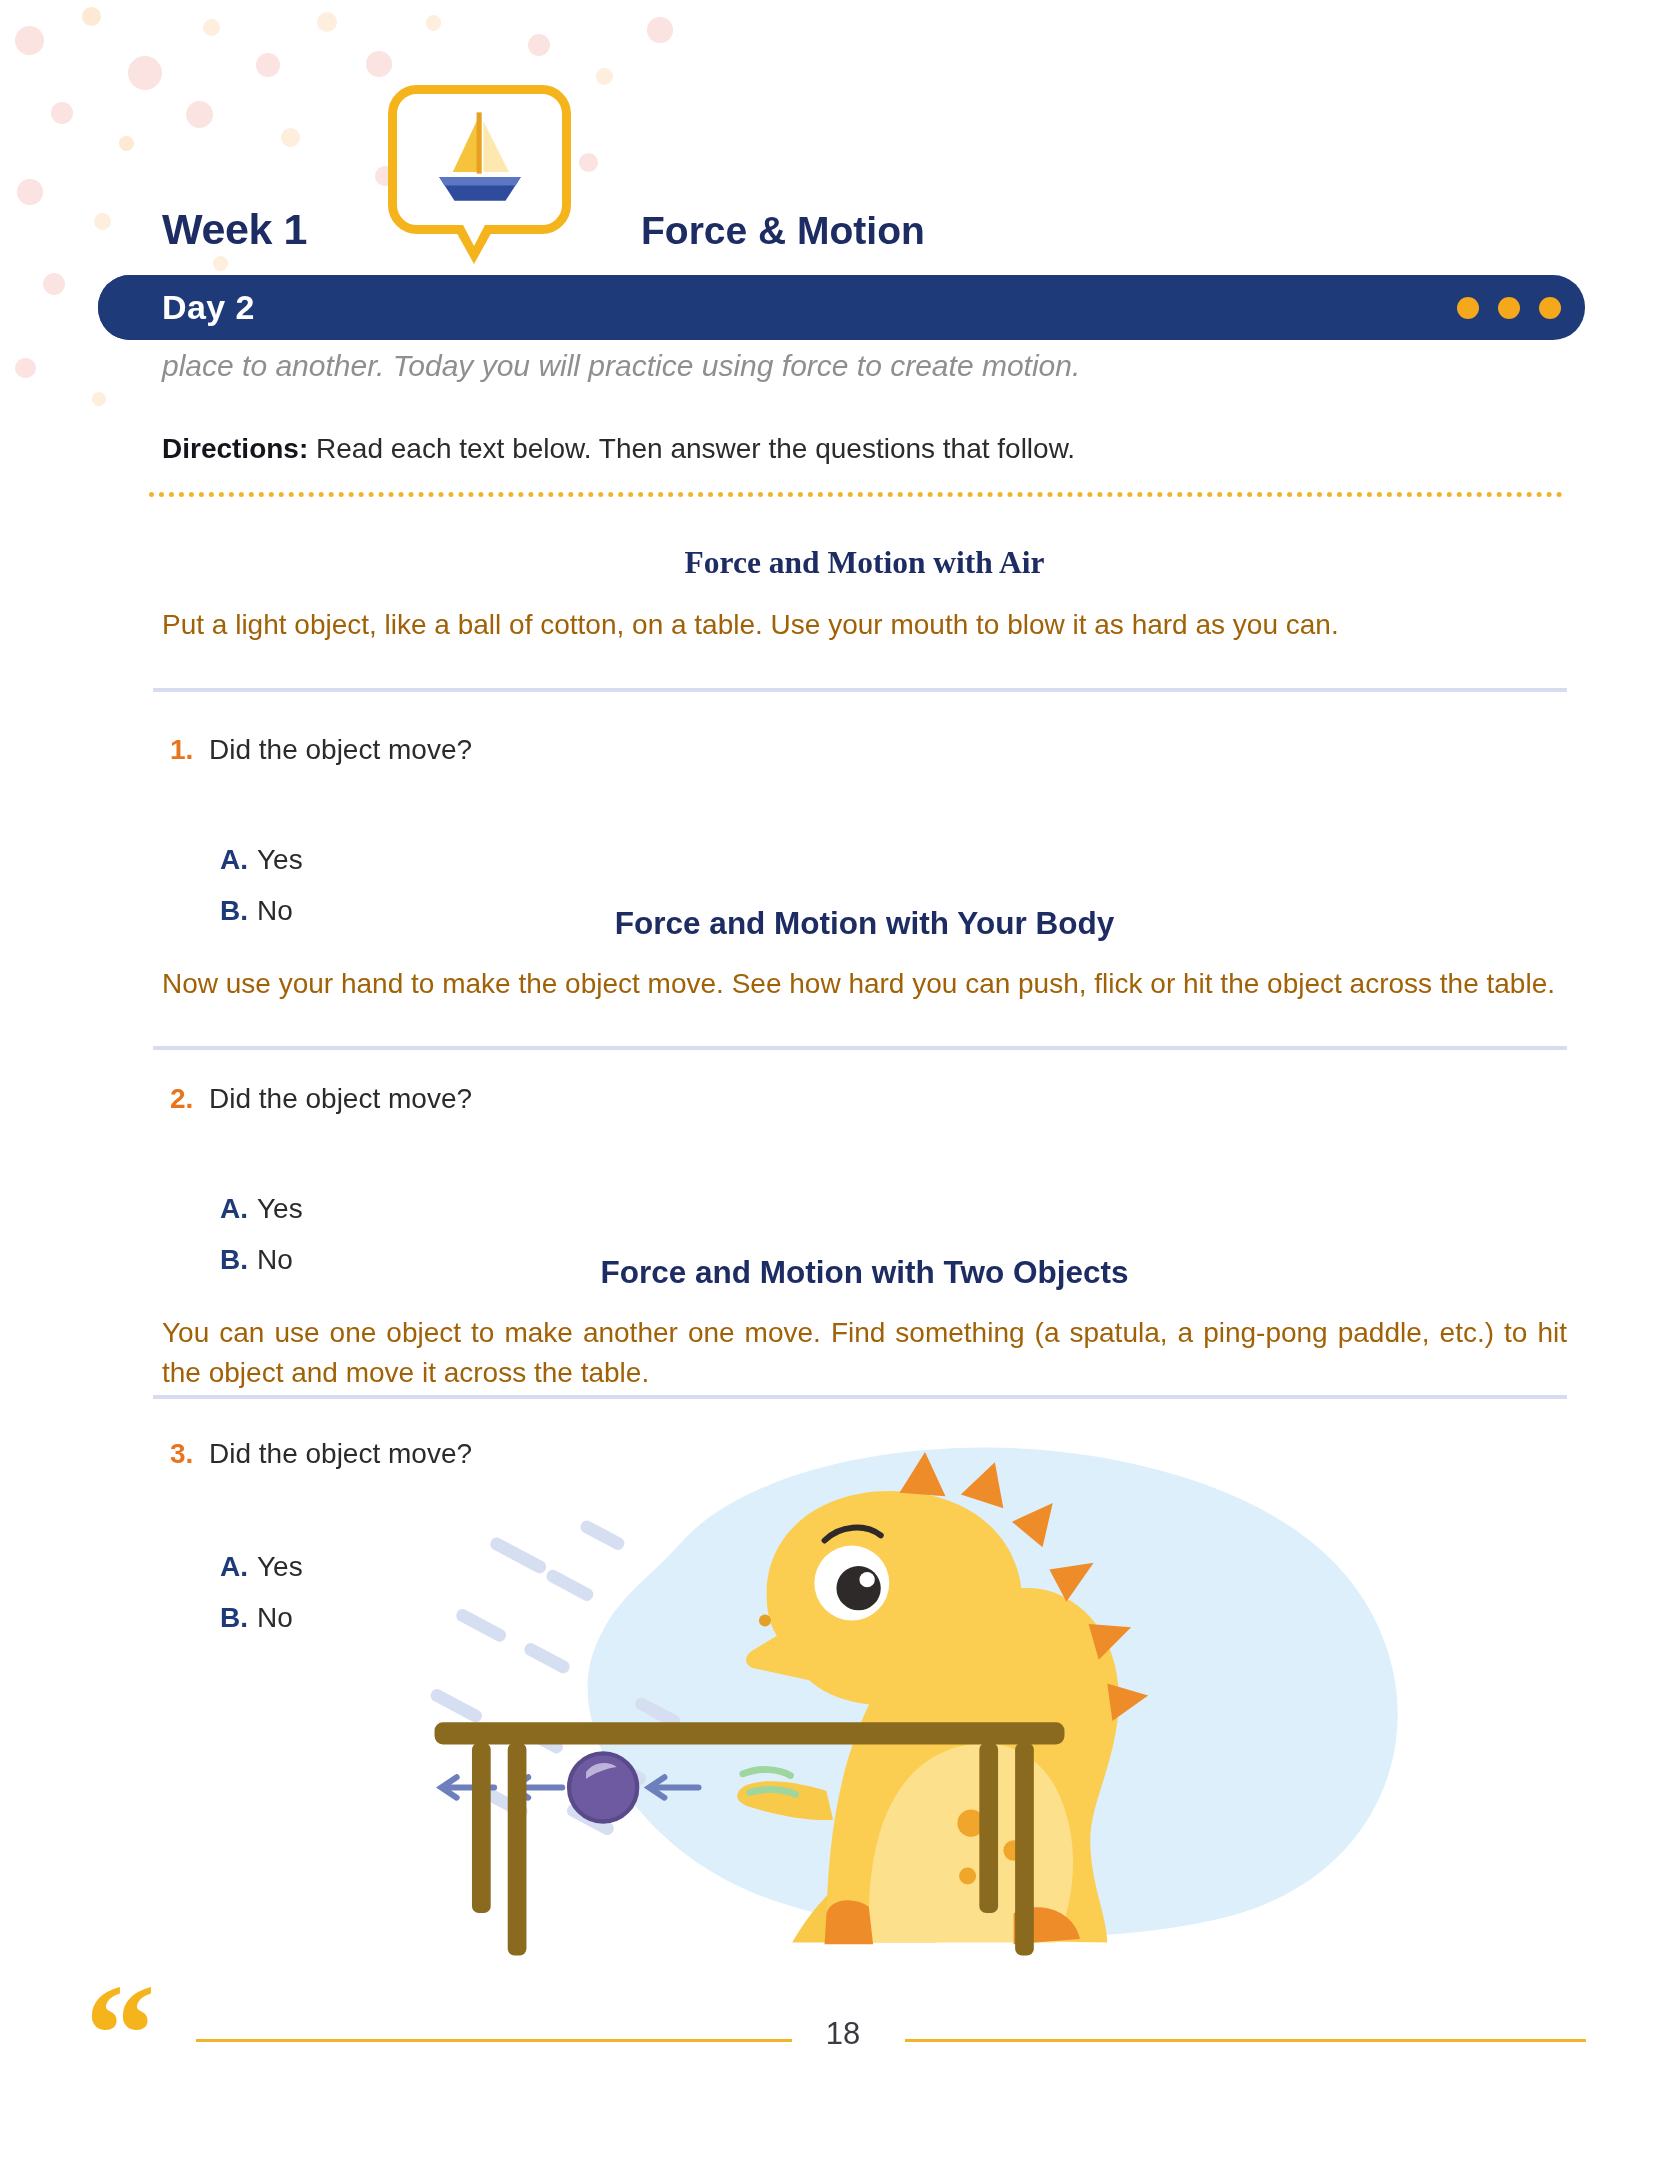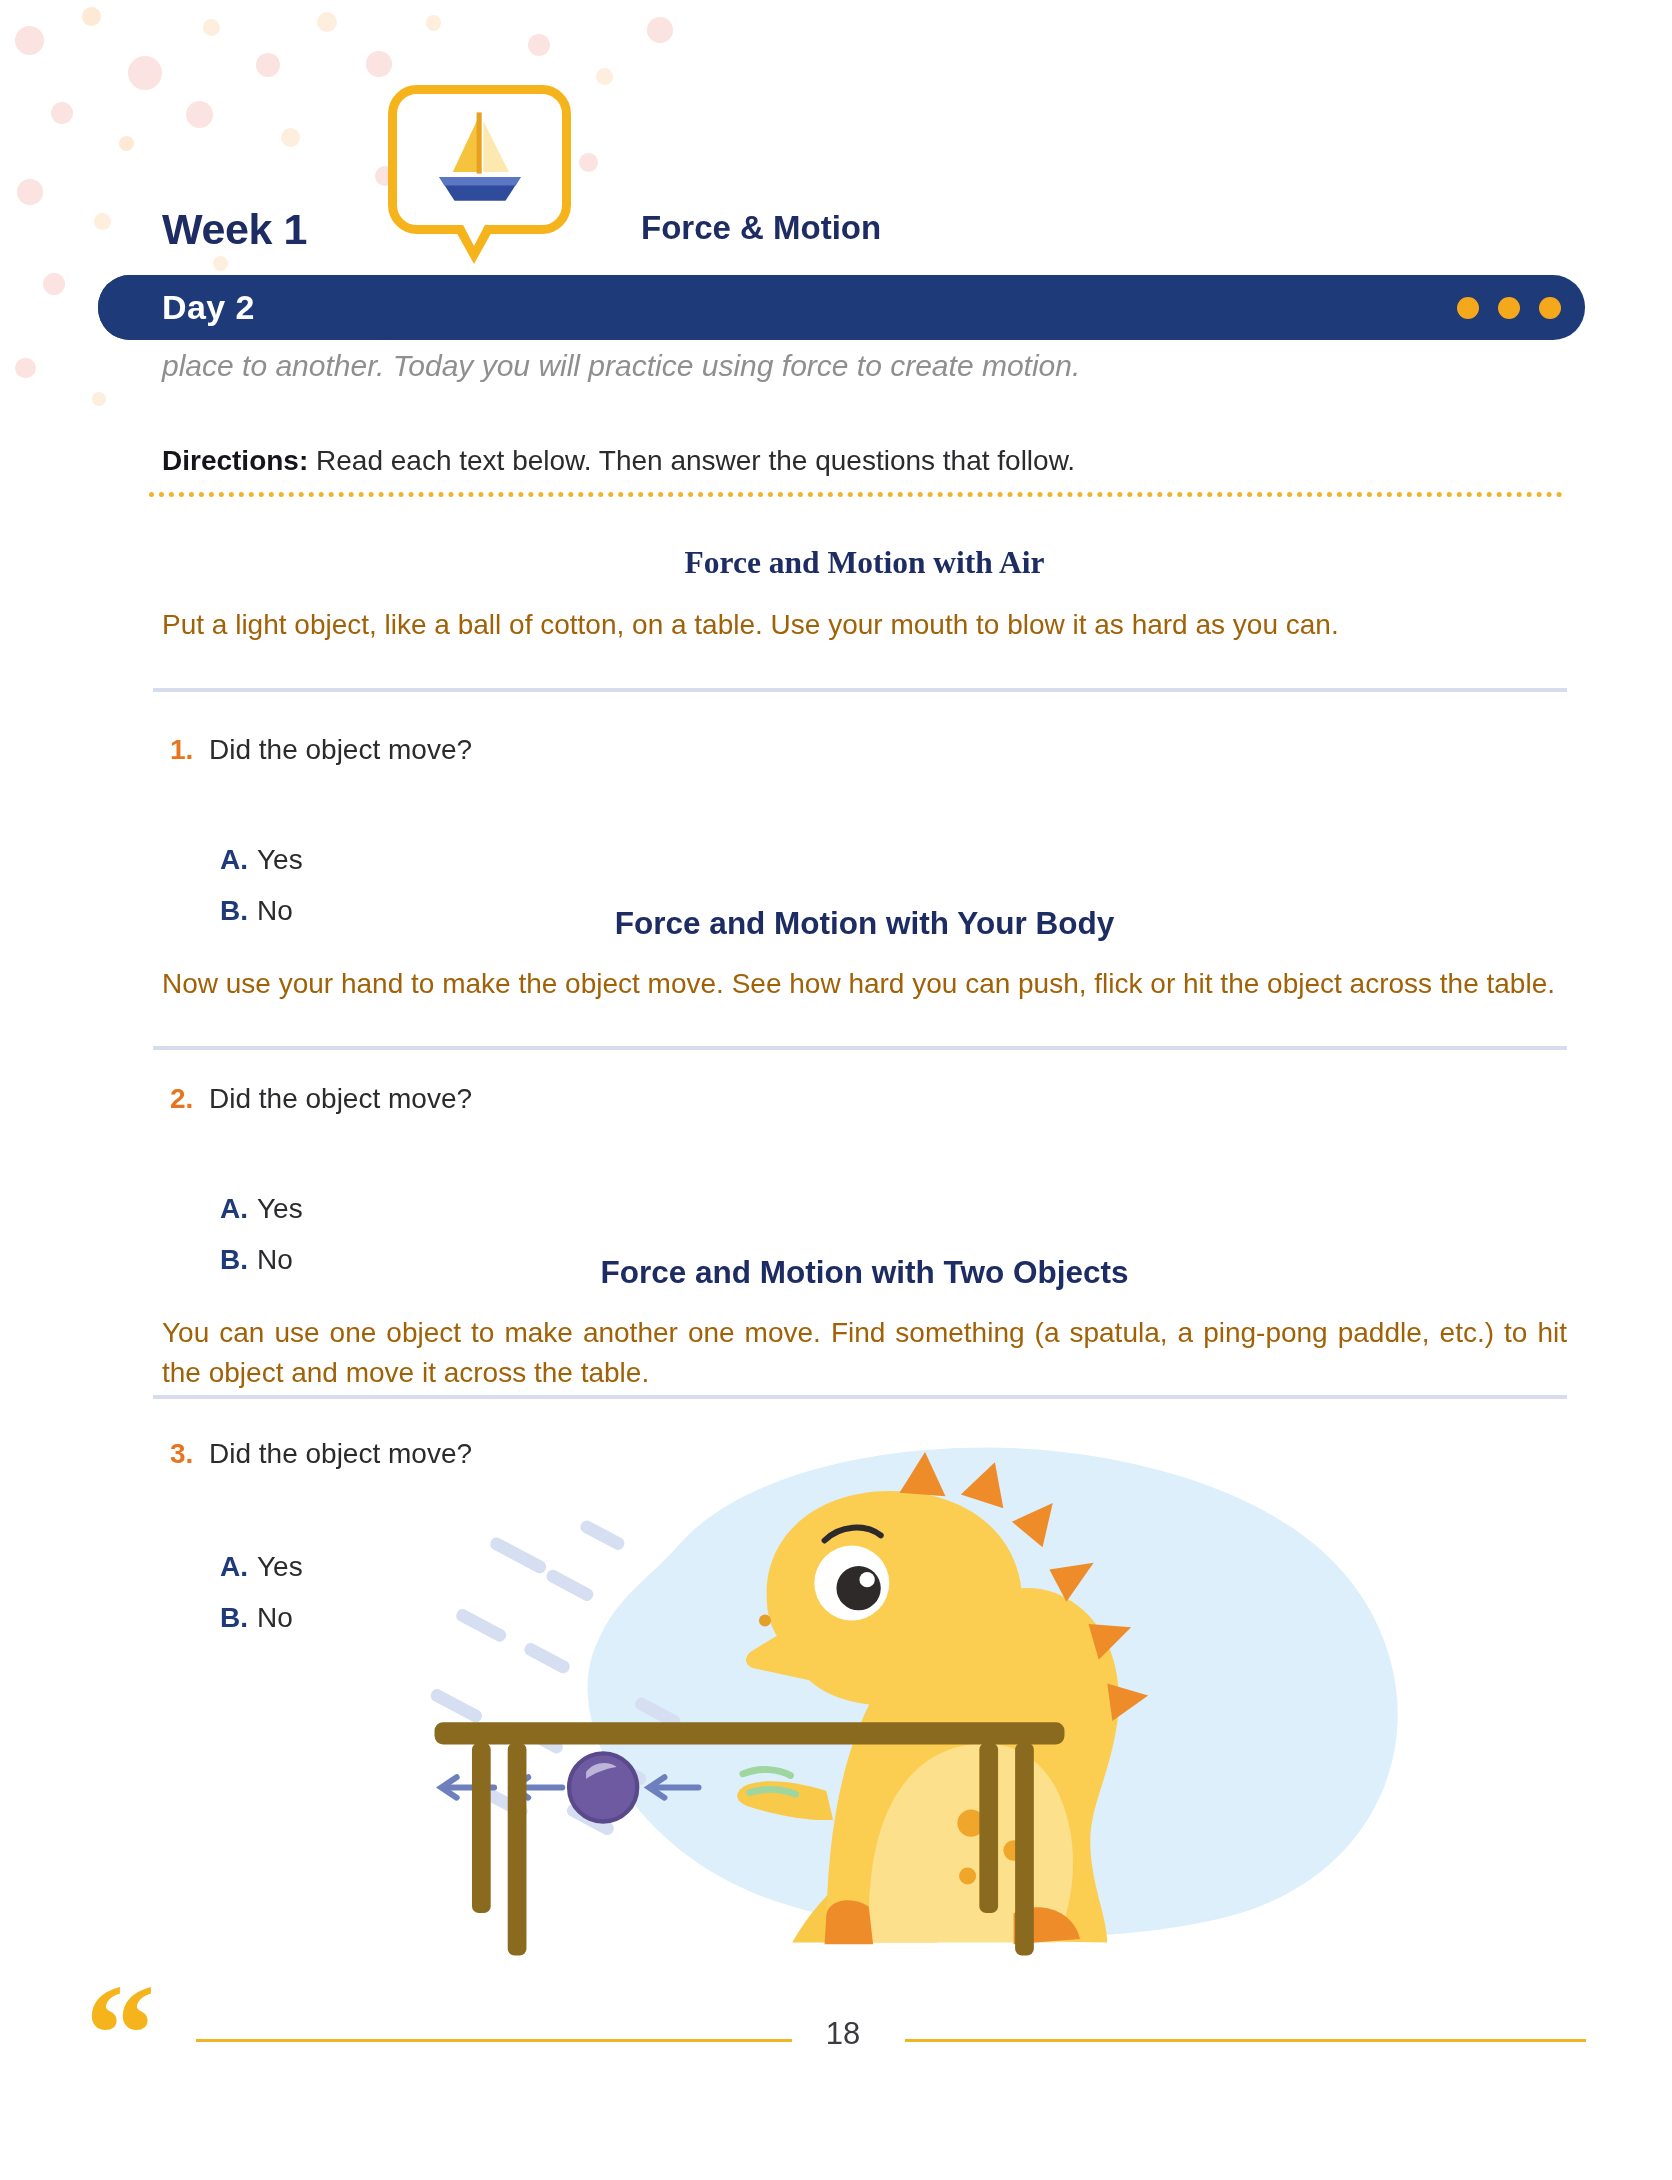--- a/index.html
+++ b/index.html
@@ -37,21 +37,21 @@
     position: absolute;
     left: 162px; top: 111px;
     font-size: 43px;
     font-weight: bold;
     color: #1d2d63;
     letter-spacing: -0.4px;
   }
   .topic-title {
     position: absolute;
     left: 641px; top: 115px;
-    font-size: 33px;
+    font-size: 39px;
     font-weight: bold;
     color: #1d2d63;
   }
   .blue-bar {
     position: absolute;
     left: 98px; top: 181px;
     width: 1487px; height: 65px;
     background: #1e3a78;
     border-radius: 32px;
   }
@@ -136,21 +136,21 @@
     font-size: 30px;
     line-height: 1.42;
     font-style: italic;
     color: #8f8f92;
     text-align: justify;
   }
   .intro b { color: #5f5f63; font-style: italic; font-weight: bold; }
 
   .directions {
     position: absolute;
-    left: 162px; top: 445px;
+    left: 162px; top: 433px;
     width: 1405px;
     font-size: 28px;
     color: #2b2b2e;
   }
   .directions b { color: #14141a; }
 
   .dotted-rule {
     position: absolute;
     left: 149px; top: 492px;
     width: 1414px; height: 0;

